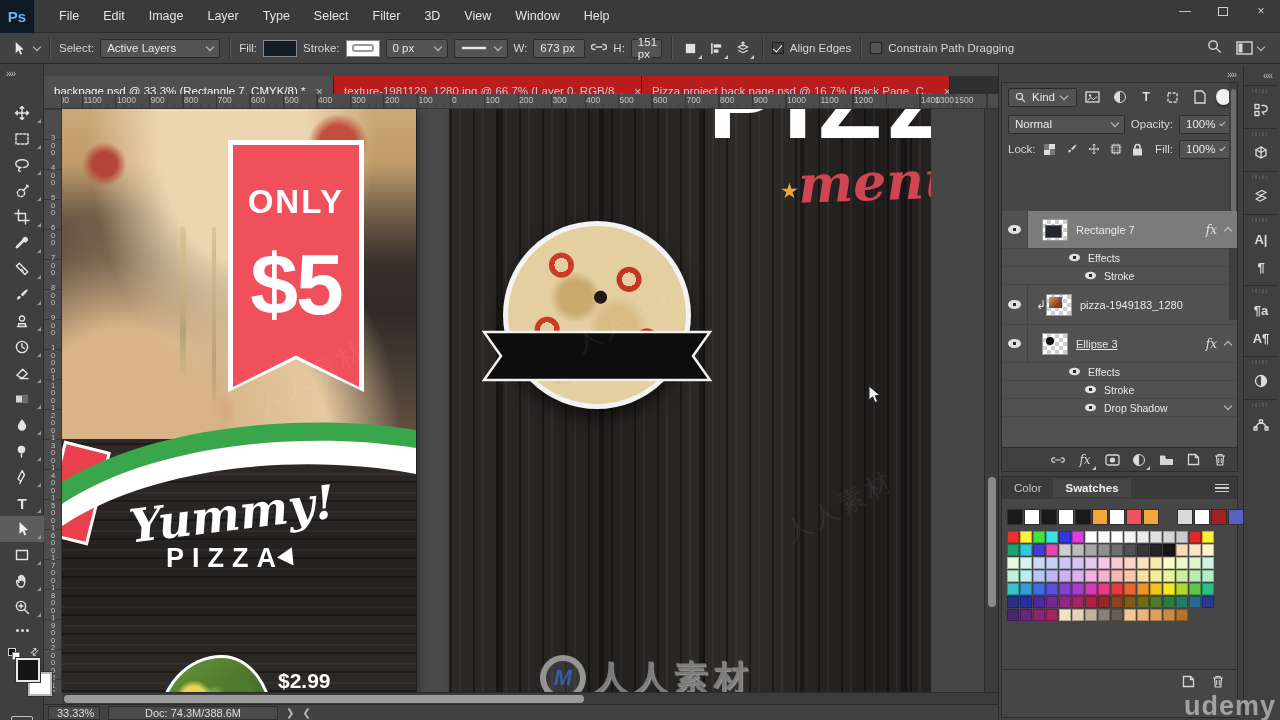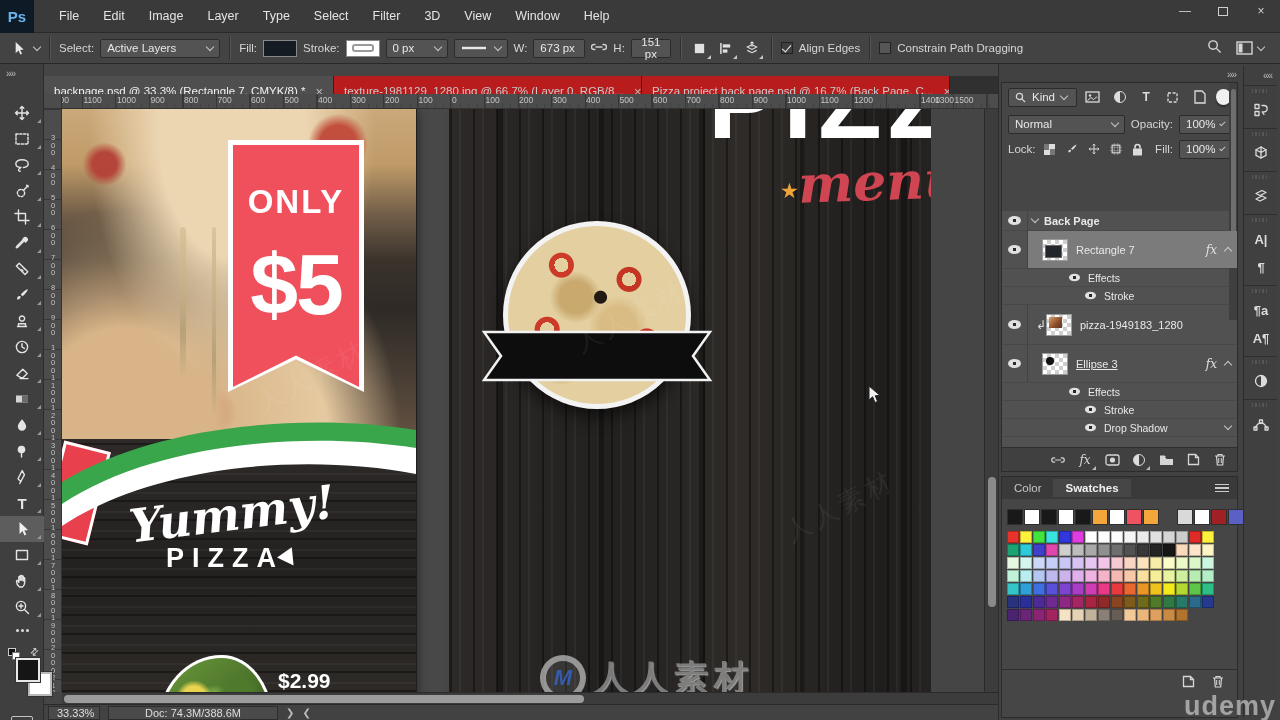--- a/index.html
+++ b/index.html
@@ -251,21 +251,21 @@
       <span class="chev"></span>
     </span>
   <span class="olabel">W:</span>
   <span class="obox" style="width:52px;">
       <span>673 px</span>
     </span>
   <span><svg width="16" height="12" viewBox="0 0 16 12">
         <path d="M5 6h6M4 3.5h-1a2.5 2.5 0 000 5h1M12 3.5h1a2.5 2.5 0 010 5h-1" stroke="#cfcfcf" stroke-width="1.4" fill="none" stroke-linecap="round"></path>
       </svg></span>
   <span class="olabel">H:</span>
-  <span class="obox" style="width:40px;text-align:center;">
+  <span class="obox" style="width:31px;">
       <span>151 px</span>
     </span>
   <span class="sep"></span>
   <span class="opicon">
       <svg width="13" height="13" viewBox="0 0 14 14">
         <rect x="2" y="2" width="10" height="10" fill="#e0e0e0"></rect>
       </svg>
       <i class="mini"></i>
     </span>
   <span class="opicon">
@@ -663,27 +663,20 @@
             <path d="M3 5.5V4a2.5 2.5 0 015 0v1.5" stroke="#dcdcdc" stroke-width="1.6" fill="none"></path>
           </svg>
         </span>
       <span class="olabel" style="margin-left:auto;">Fill:</span>
       <span class="obox" id="fillbox">
           <span>100%</span>
           <span class="chev"></span>
         </span>
     </div>
     <div id="layers-list">
-        <div class="lrow group" style="height: 20px;">
-          <span class="eyecell">
-            <span class="eye"></span>
-          </span>
-          <span class="chev" style="margin-left:4px;"></span>
-          <b class="lname" style="margin-left:6px;">Back Page</b>
-        </div>
         <div class="lrow layer selected" style="height: 38px;">
           <span class="eyecell">
             <span class="eye"></span>
           </span>
           <span class="sel"></span>
           <span style="width:14px;text-align:right;"></span>
           <span class="thumb rect"></span>
           <span class="lname" style="margin-left:8px;">Rectangle 7</span>
           <span class="rright">
             <span class="fxlbl">fx</span>

